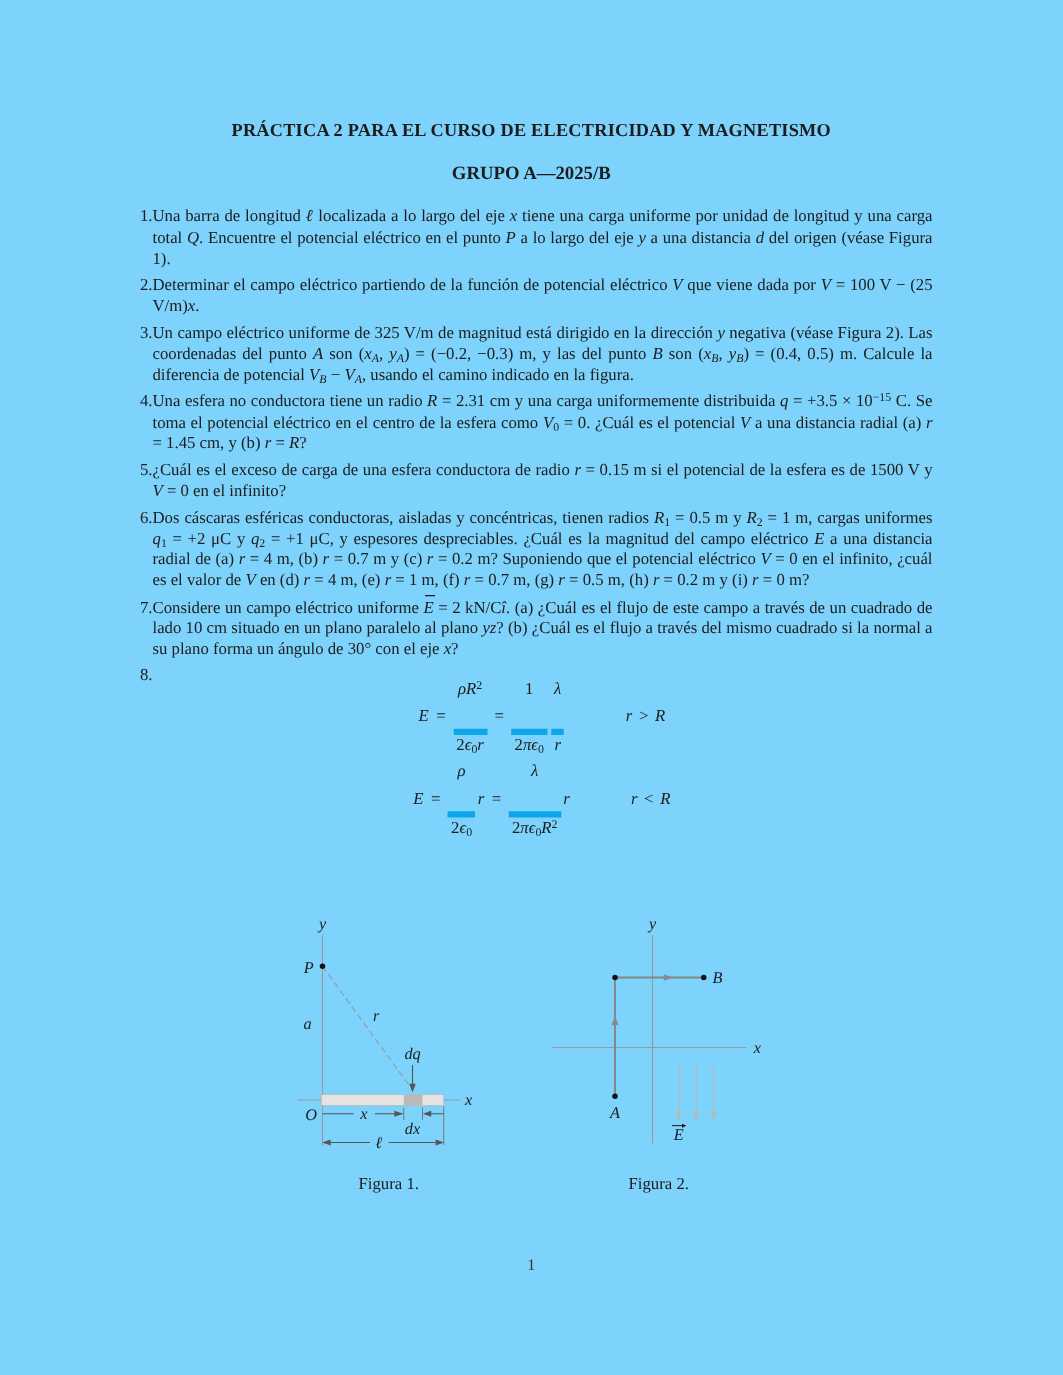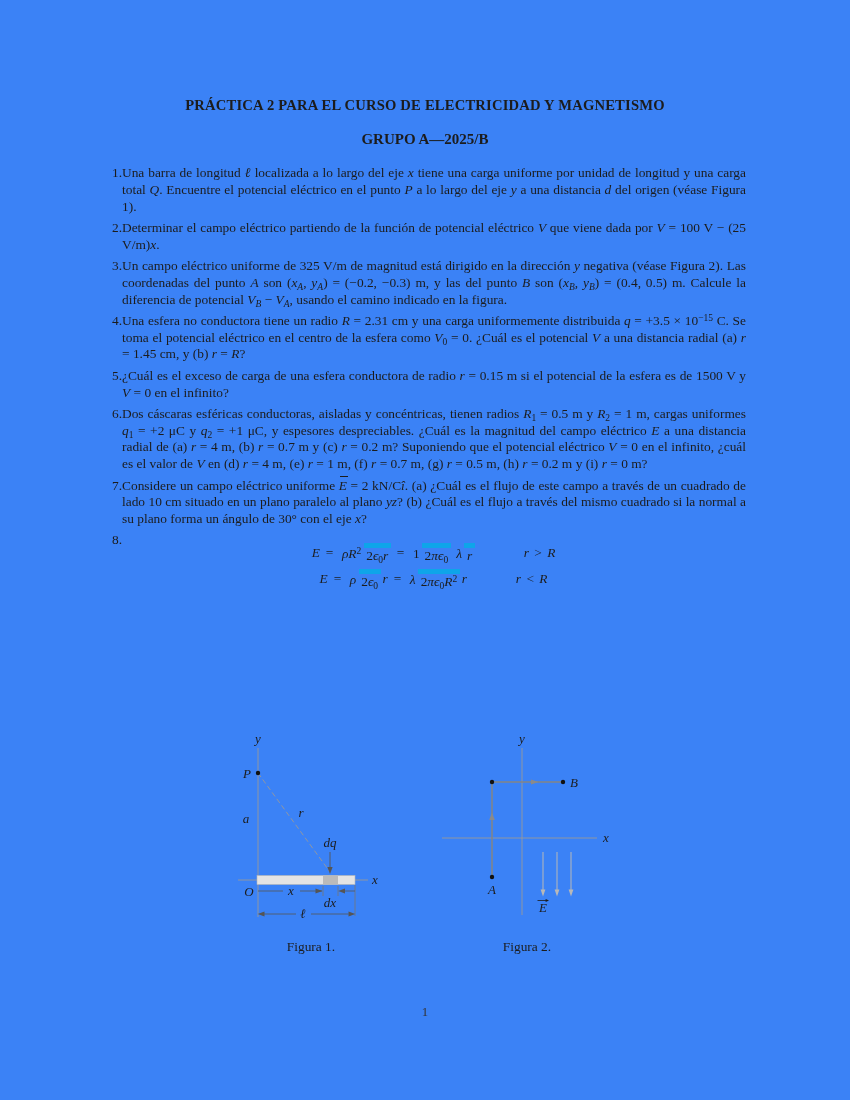--- a/index.html
+++ b/index.html
@@ -1,37 +1,37 @@
 <!DOCTYPE html>
 <html><head>
 <meta charset="utf-8">
 <style>
   html,body{margin:0;padding:0;background:#fff;}
-  .page{position:relative;width:850px;height:1100px;background:#3b82f6;overflow:hidden;
+  .page{position:relative;width:850px;height:1100px;background:#7dd3fc;overflow:hidden;
         font-family:"Liberation Serif","DejaVu Serif",serif;color:#1c1c1c;}
   .doc-title{position:absolute;top:97px;left:0;width:100%;text-align:center;
              font-weight:bold;font-size:14.6px;letter-spacing:.2px;}
   .doc-subtitle{position:absolute;top:131px;left:0;width:100%;text-align:center;
                 font-weight:bold;font-size:15px;}
   .problems{position:absolute;left:105px;top:165px;width:641px;
             font-size:13.4px;line-height:16.8px;}
   .problem{display:flex;margin-bottom:4.5px;}
   .pnum{width:17px;flex:none;text-align:right;}
   .ptext{flex:1;margin-left:0;text-align:justify;}
   .ptext i{font-style:italic;}
   sup,sub{font-size:9.5px;line-height:0;}
   sup{vertical-align:4px;}
   sub{vertical-align:-2.5px;}
   .vec{position:relative;display:inline-block;font-style:italic;}
   .vec::after{content:"";position:absolute;left:18%;right:-8%;top:-1.5px;
               border-top:1px solid currentColor;}
   .eqs{margin:11px 0 9px 0;}
   .eq-row{display:flex;justify-content:center;align-items:center;margin:5px 0;}
   .eq-row>*{margin:0 3px;}
-  .frac{display:inline-flex;align-items:center;line-height:1.18;}
+  .frac{display:inline-flex;flex-direction:column;align-items:center;line-height:1.18;gap:24px;}
   .frac .den{border-top:5px solid #0ea5e9;}
   .frac .num,.frac .den{padding:0 2.5px;text-align:center;}
   .eq-cond{margin-left:46px;letter-spacing:1px;}
   .eq-mid{margin-left:0;}
   .figure-svg{position:absolute;}
   .fig-caption{position:absolute;width:200px;top:939px;text-align:center;font-size:13.4px;}
   .page-num{position:absolute;top:1005px;left:0;width:100%;text-align:center;font-size:12.8px;color:#333;}
   svg text{font-family:"Liberation Serif","DejaVu Serif",serif;font-size:13px;fill:#1c1c1c;}
   svg text.m{font-style:italic;}
 </style>

